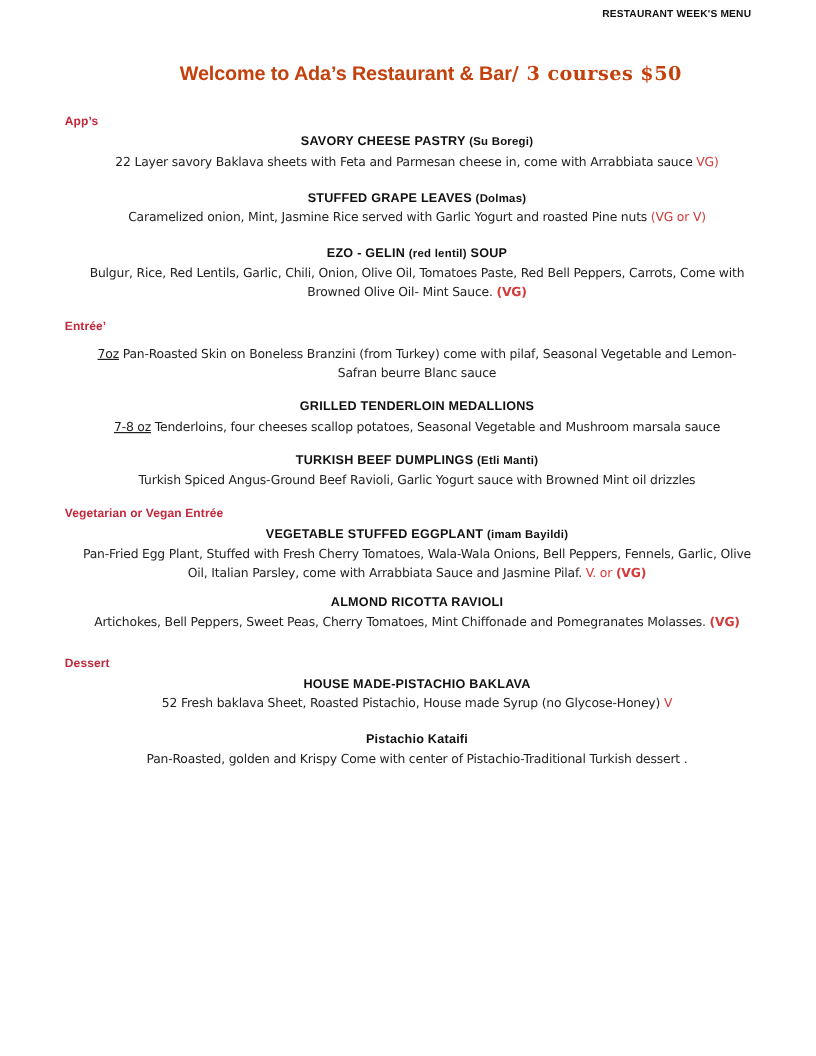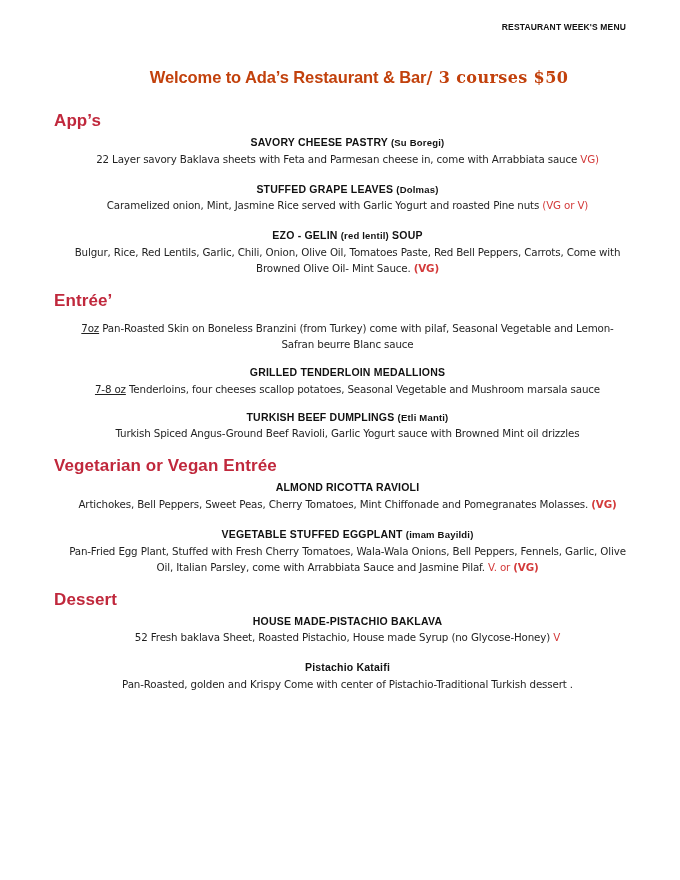--- a/index.html
+++ b/index.html
@@ -12,21 +12,21 @@
     height: 880px;
     font-family: "Liberation Sans", sans-serif;
     color: #1a1a1a;
     position: relative;
     overflow: hidden;
   }
   .page {
     width: 680px;
     height: 880px;
     box-sizing: border-box;
-    padding: 22px 50px 0 50px;
+    padding: 6px 50px 0 50px;
     position: relative;
   }
   
   .doc-header {
     text-align: right;
     font-size: 8.5px;
     font-weight: bold;
     letter-spacing: 0.15px;
     color: #111;
     padding-right: 4px;
@@ -44,21 +44,21 @@
   }
   .menu-title .serif-part {
     font-family: "DejaVu Serif", "Liberation Serif", serif;
     font-weight: bold;
     font-size: 16px;
     letter-spacing: 0.4px;
   }
   
   .section-heading {
     color: #c0283c;
-    font-size: 17px;
+    font-size: 10px;
     font-weight: bold;
     margin: 0 0 4px 0;
     padding-left: 4px;
     letter-spacing: 0.1px;
   }
   
   .dish {
     margin: 0 0 8px 15px;
   }
   .dish-name {
@@ -169,39 +169,39 @@
     </div>
     <div class="dish-desc">
       <span>Turkish Spiced Angus-Ground Beef Ravioli, Garlic Yogurt sauce with Browned Mint oil drizzles</span>
     </div>
   </div>
 
   <div class="gap-sm"></div>
 
   <div class="section-heading">Vegetarian or Vegan Entrée</div>
 
-  <div class="dish sp-app">
-    <div class="dish-name">
-      <span>ALMOND RICOTTA RAVIOLI</span>
-    </div>
-    <div class="dish-desc">
-      <span>Artichokes, Bell Peppers, Sweet Peas, Cherry Tomatoes, Mint Chiffonade and Pomegranates Molasses.  </span><span class="tag-bold">(VG)</span>
-    </div>
-  </div>
-
   <div class="dish">
     <div class="dish-name">
       <span>VEGETABLE STUFFED EGGPLANT</span>
       <span class="native">(imam Bayildi)</span>
     </div>
     <div class="dish-desc">
       <span>Pan-Fried Egg Plant, Stuffed with Fresh Cherry Tomatoes, Wala-Wala Onions, Bell Peppers, Fennels, Garlic, Olive Oil, Italian Parsley, come with Arrabbiata Sauce and Jasmine Pilaf. </span><span class="tag">V. or </span><span class="tag-bold">(VG)</span>
     </div>
   </div>
 
+  <div class="dish sp-app">
+    <div class="dish-name">
+      <span>ALMOND RICOTTA RAVIOLI</span>
+    </div>
+    <div class="dish-desc">
+      <span>Artichokes, Bell Peppers, Sweet Peas, Cherry Tomatoes, Mint Chiffonade and Pomegranates Molasses.  </span><span class="tag-bold">(VG)</span>
+    </div>
+  </div>
+
   <div class="gap-sm"></div>
 
   <div class="section-heading">Dessert</div>
 
   <div class="dish sp-app">
     <div class="dish-name">
       <span>HOUSE MADE-PISTACHIO BAKLAVA</span>
     </div>
     <div class="dish-desc">
       <span>52 Fresh baklava Sheet, Roasted Pistachio, House made Syrup (no Glycose-Honey) </span><span class="tag">V</span>

